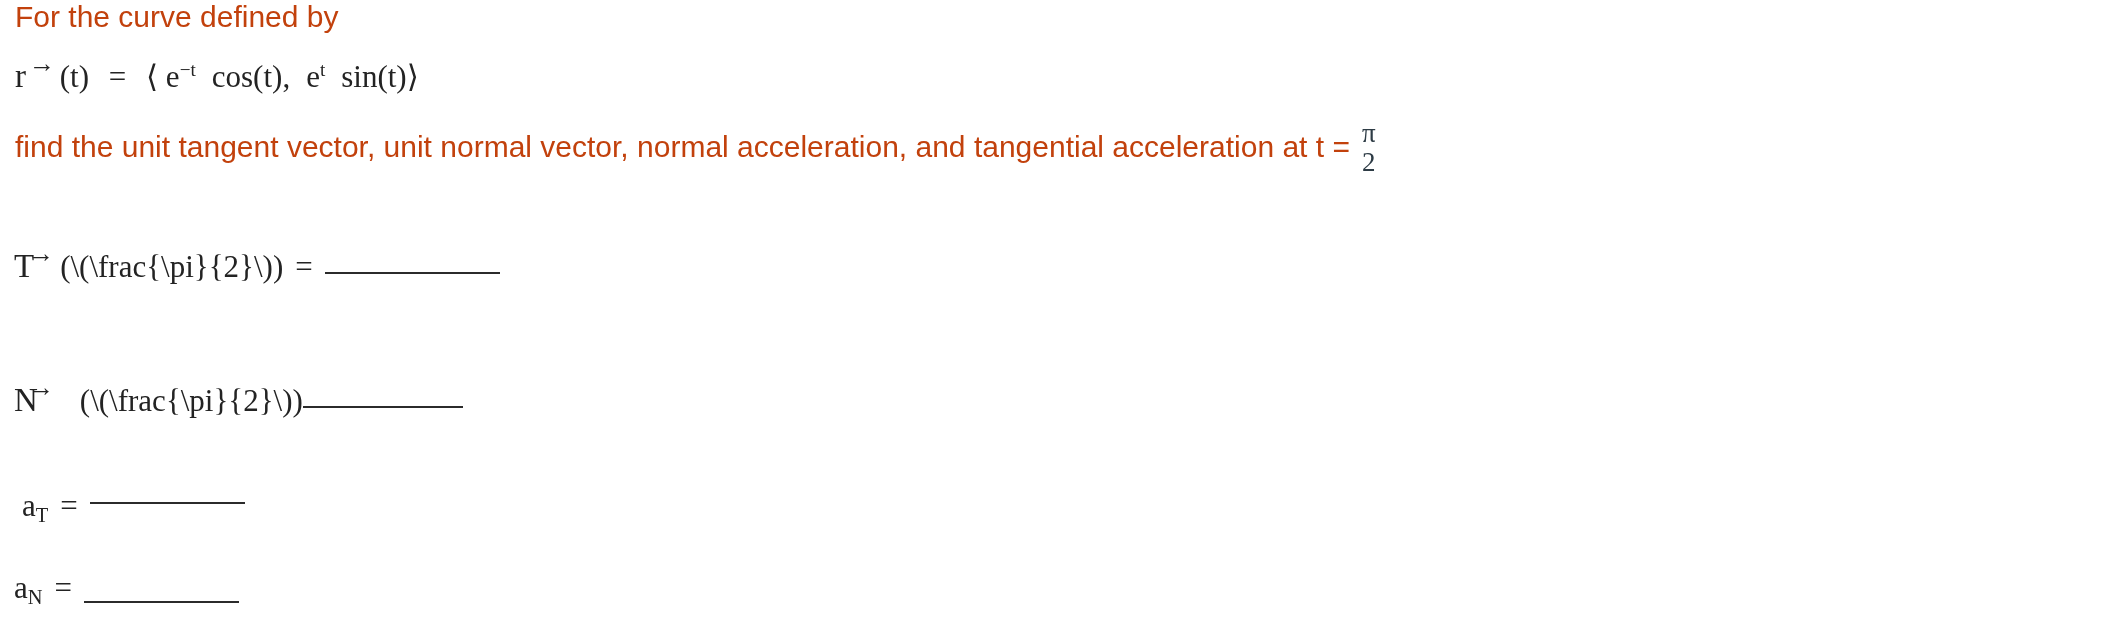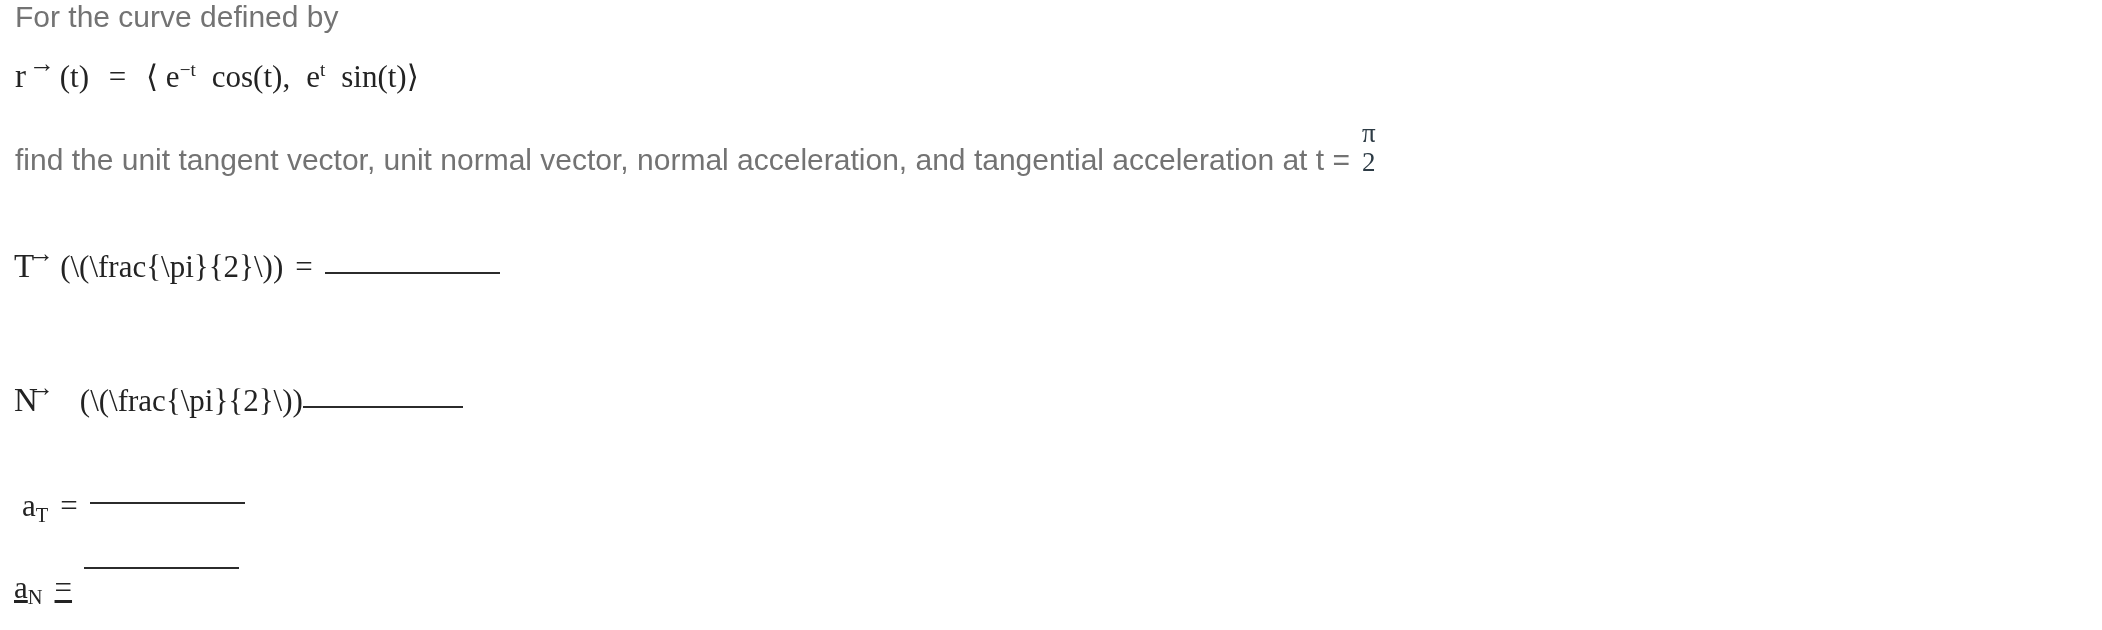--- a/index.html
+++ b/index.html
@@ -10,48 +10,48 @@
   body {
     width: 2102px;
     height: 630px;
     overflow: hidden;
     font-family: "Liberation Sans", sans-serif;
     position: relative;
   }
 
   
   .prose {
-    color: #737373;
+    color: #c2410c;
     font-family: "Liberation Sans", sans-serif;
     font-size: 30px;
     line-height: 1.0;
     white-space: nowrap;
   }
   .math {
     color: #232323;
     font-family: "Liberation Serif", serif;
     font-size: 31px;
     white-space: nowrap;
   }
 
   
   .line { position: absolute; }
 
   #line-intro      { left: 15px;  top: 2px; }
   #line-rvec       { left: 15px;  top: 58px; }
   #line-question   { left: 15px;  top: 118px;
-                     display: flex; align-items: flex-end; }
+                     display: flex; align-items: center; }
   #line-tvec       { left: 14px;  top: 248px;
                      display: flex; align-items: baseline; }
   #line-nvec       { left: 14px;  top: 382px;
                      display: flex; align-items: baseline; }
   #line-at         { left: 22px;  top: 488px;
                      display: flex; align-items: center; }
   #line-an         { left: 14px;  top: 570px;
-                     display: flex; align-items: flex-start; text-decoration: underline; }
+                     display: flex; align-items: flex-end; }
 
   
   .vecwrap {
     position: relative;
     display: inline-block;
     font-family: "Liberation Serif", serif;
     font-size: 33px;
     color: #232323;
     padding-right: 26px;
   }

